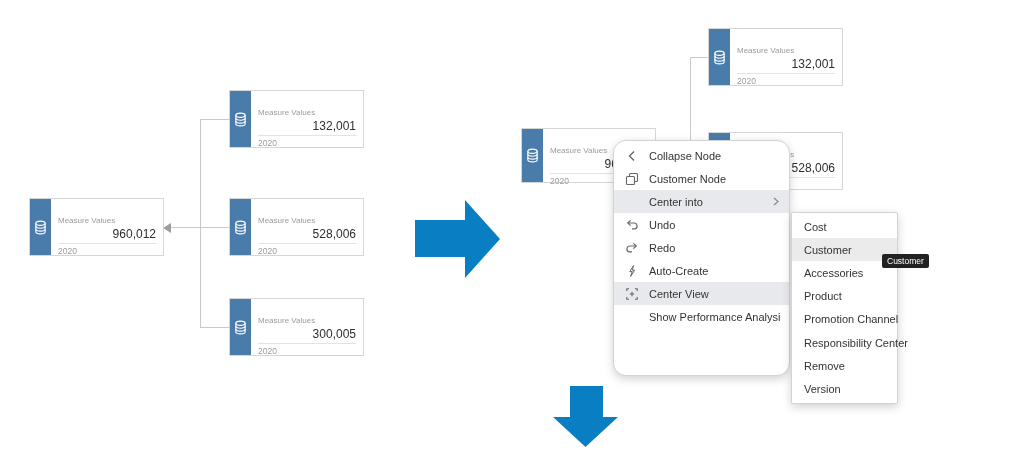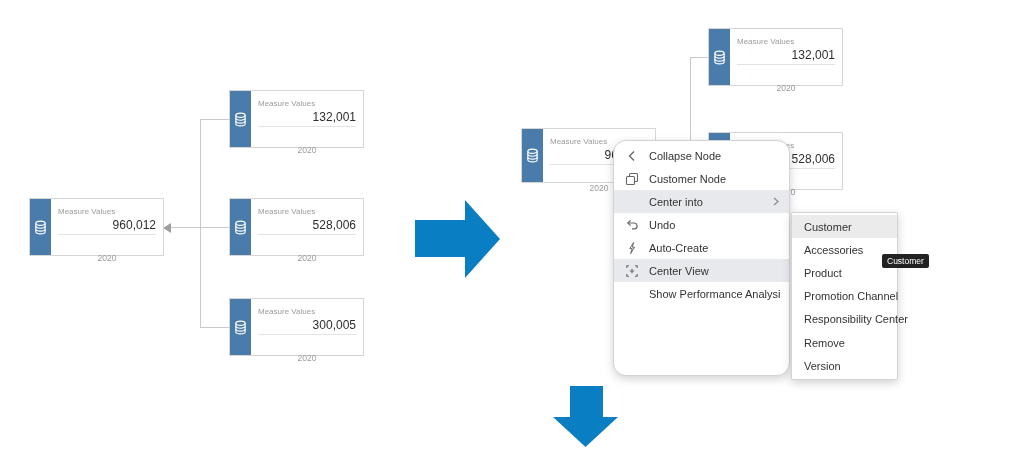--- a/index.html
+++ b/index.html
@@ -18,24 +18,24 @@
   }
 
   
   .node {
     position:absolute; width:135px; height:58px; background:#fff;
     border:1px solid #d6d6d6; display:flex; z-index:2;
   }
   .node-bar { width:21px; background:#4a7cab; display:flex; align-items:center; justify-content:center; flex-shrink:0; }
   .node-body { flex:1; min-width:0; padding:5px 7px 2px 7px; display:flex; flex-direction:column; }
   .node-title { font-size:10.5px; font-weight:bold; color:#2e2e2e; white-space:nowrap; overflow:hidden; line-height:12px; }
-  .node-measure { font-size:8px; color:#9b9b9b; margin-top:3px; line-height:9px; white-space:nowrap; }
+  .node-measure { font-size:8px; color:#9b9b9b; margin-top:12px; line-height:9px; white-space:nowrap; }
   .node-value { font-size:12px; color:#2e2e2e; text-align:right; margin-top:3px; line-height:13px; }
   .node-sep { border-top:1px solid #e3e3e3; margin-top:2px; }
-  .node-year { font-size:8.5px; color:#9b9b9b; text-align:center; margin-top:18px; line-height:10px; }
+  .node-year { font-size:8.5px; color:#9b9b9b; text-align:left; margin-top:2px; line-height:10px; }
 
   
   .big-arrow { position:absolute; z-index:1; }
 
   
   .menu {
     position:absolute; left:613px; top:140px; width:177px; height:236px;
     background:#fff; border:1px solid #d3d3d3; border-radius:13px;
     box-shadow:0 3px 10px rgba(0,0,0,0.18); z-index:5; padding:3px 0;
   }
@@ -247,20 +247,29 @@
       <span class="mi-icon">
           <svg width="14" height="14" viewBox="0 0 14 14" fill="none" stroke="#676767" stroke-width="1.2">
             <path d="M3 5 h6.2 a2.9 2.9 0 0 1 0 5.8 H7"></path>
             <polyline points="5.6,2.4 2.8,5 5.6,7.6"></polyline>
           </svg>
         </span>
       <span class="mi-label">Undo</span>
     </div>
     <div class="menu-item">
       <span class="mi-icon">
+          <svg width="14" height="14" viewBox="0 0 14 14" fill="none" stroke="#676767" stroke-width="1.2">
+            <path d="M11 5 H4.8 a2.9 2.9 0 0 0 0 5.8 H7"></path>
+            <polyline points="8.4,2.4 11.2,5 8.4,7.6"></polyline>
+          </svg>
+        </span>
+      <span class="mi-label">Redo</span>
+    </div>
+    <div class="menu-item">
+      <span class="mi-icon">
           <svg width="14" height="14" viewBox="0 0 14 14" fill="none" stroke="#676767" stroke-width="1">
             <path d="M8.6 1.5 L4.8 7.6 h2.4 L5.6 12.5 l4 -6.4 H7.2 Z"></path>
           </svg>
         </span>
       <span class="mi-label">Auto-Create</span>
     </div>
     <div class="menu-item hl">
       <span class="mi-icon">
           <svg width="14" height="14" viewBox="0 0 14 14" fill="none" stroke="#676767" stroke-width="1.1">
             <path d="M1.8 4 V1.8 H4 M10 1.8 h2.2 V4 M12.2 10 v2.2 H10 M4 12.2 H1.8 V10"></path>
@@ -269,20 +278,21 @@
         </span>
       <span class="mi-label">Center View</span>
     </div>
     <div class="menu-item">
       <span class="mi-icon"></span>
       <span class="mi-label">Show Performance Analysis</span>
     </div>
   </div>
 
   <div class="submenu">
+    <div class="submenu-item">Cost</div>
     <div class="submenu-item hl">Customer</div>
     <div class="submenu-item">Accessories</div>
     <div class="submenu-item">Product</div>
     <div class="submenu-item">Promotion Channel</div>
     <div class="submenu-item">Responsibility Center</div>
     <div class="submenu-item">Remove</div>
     <div class="submenu-item">Version</div>
   </div>
 
   <div class="tooltip">Customer</div>

